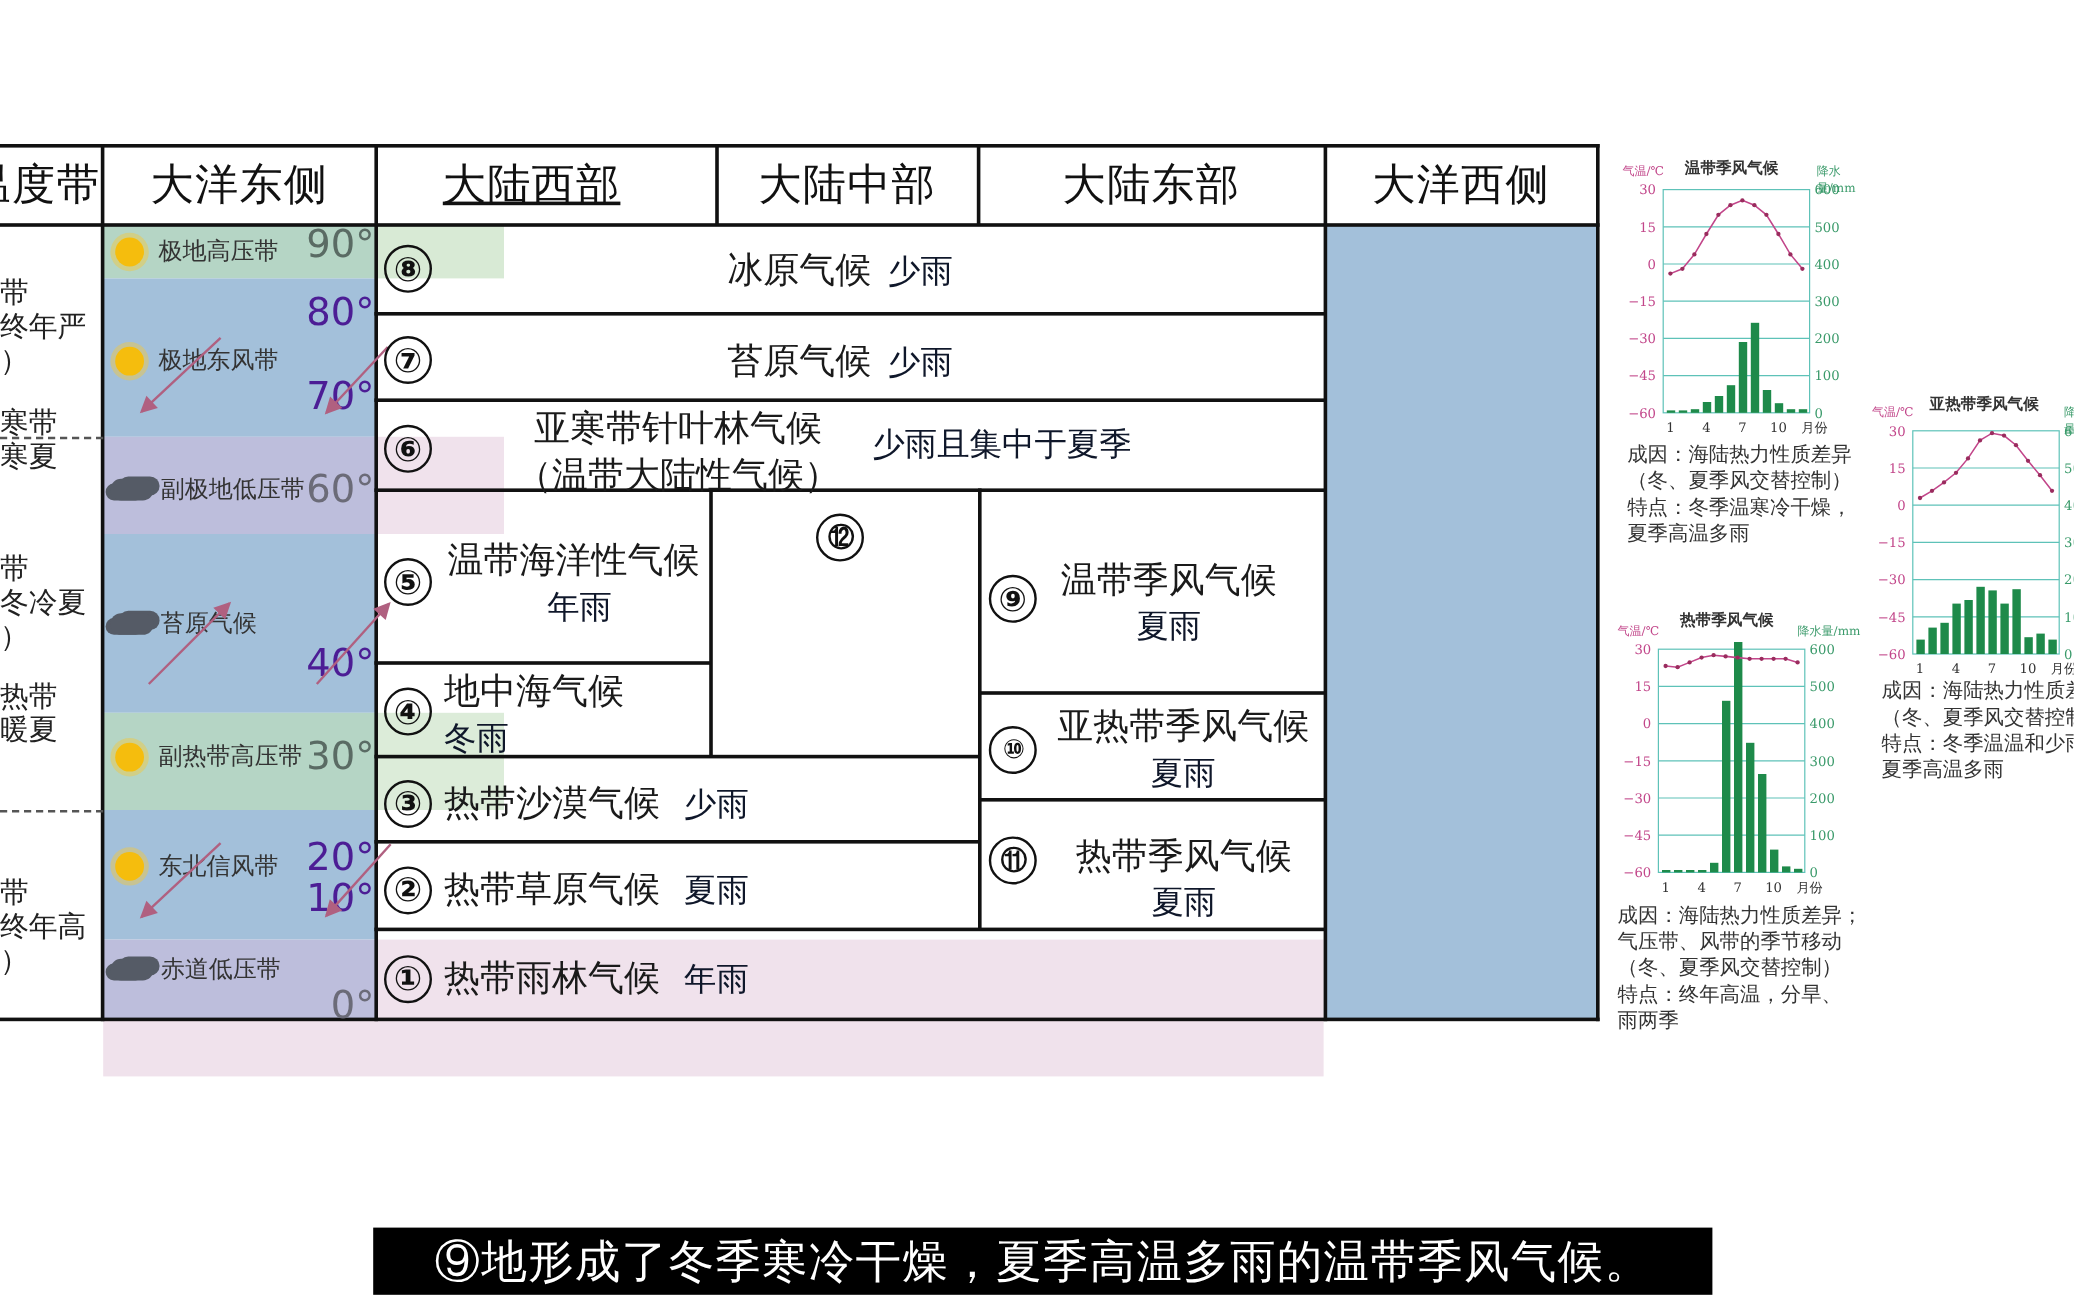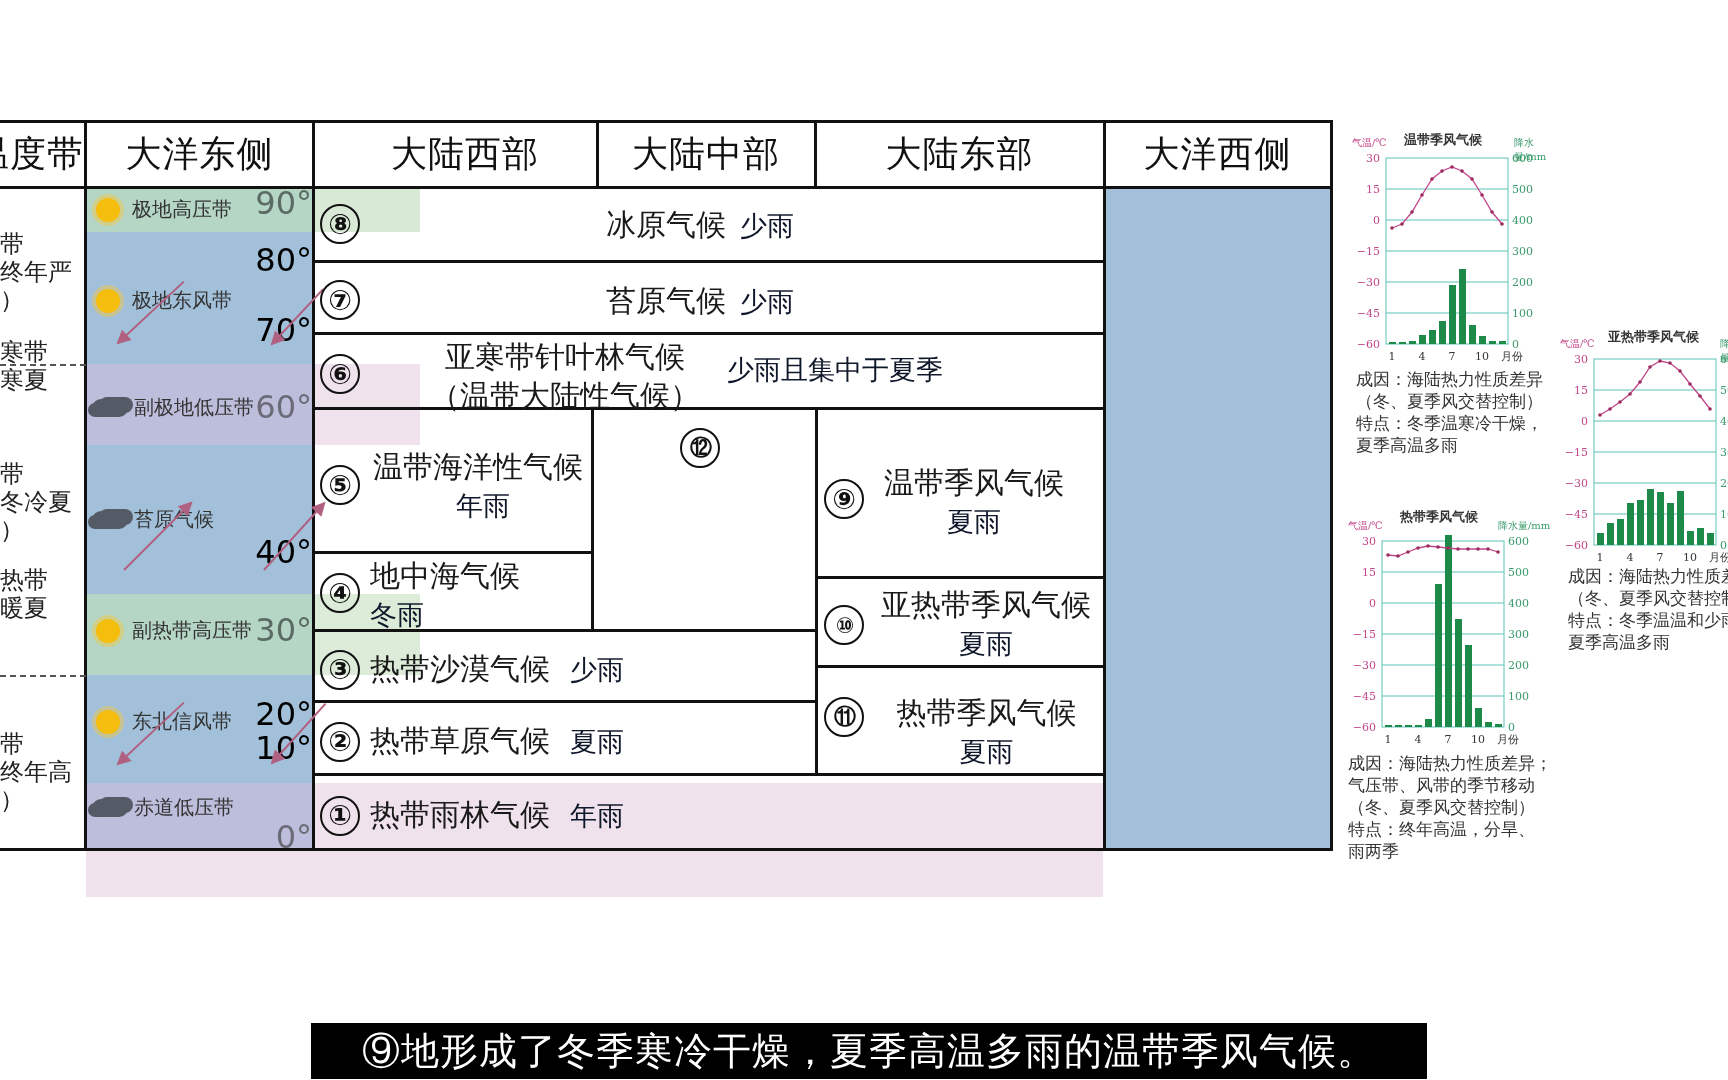--- a/index.html
+++ b/index.html
@@ -7,21 +7,21 @@
        font-family:"DejaVu Sans","Liberation Sans",sans-serif;color:#1a1a1a;}
   .abs{position:absolute;box-sizing:border-box;}
   .hline{position:absolute;height:3px;background:#111;}
   .vline{position:absolute;width:3px;background:#111;}
   .hdr{position:absolute;top:122px;height:64px;display:flex;align-items:center;justify-content:center;
        font-size:36px;color:#111;letter-spacing:1px;}
   .band{position:absolute;left:86px;width:227px;}
   .band-label{position:absolute;font-size:20px;color:#333;display:flex;align-items:center;gap:4px;font-family:"DejaVu Serif","Liberation Serif",serif;}
   .sun{width:24px;height:24px;border-radius:50%;background:#f5bd0d;box-shadow:0 0 0 4px rgba(245,200,60,0.45);display:inline-block;margin-right:8px;}
   .cloud{width:36px;height:18px;border-radius:10px;background:#555b66;display:inline-block;margin-right:2px;box-shadow:6px -3px 0 -1px #555b66,-6px 2px 0 -2px #555b66;}
-  .deg{position:absolute;right:0;font-size:32px;color:#000000;width:60px;text-align:right;}
+  .deg{position:absolute;right:0;font-size:32px;color:#4c1d95;width:60px;text-align:right;}
   .deg.gray{color:#5a6b64;}
   .deg.gray2{color:#6b6b78;}
   .zone{position:absolute;left:0;font-size:24px;color:#222;line-height:28px;}
   .num{display:inline-flex;align-items:center;justify-content:center;width:40px;height:40px;border:2.5px solid #111;
        border-radius:50%;font-size:28px;font-weight:bold;box-sizing:border-box;color:#111;margin-right:4px;flex:none;}
   .num.small{font-size:22px;letter-spacing:-2px;}
   .cname{font-size:30px;color:#1a1a1a;}
   .rain{font-size:27px;color:#0f172a;}
   .cell{position:absolute;display:flex;align-items:center;}
   .arrow{position:absolute;height:2px;background:#b06080;transform-origin:0 50%;}
@@ -77,21 +77,21 @@
   <div class="vline" style="left:591px;top:407px;height:224px;"></div>
   <div class="vline" style="left:815px;top:407px;height:368px;"></div>
 
   <div class="dash" style="top:364px;"></div>
   <div class="dash" style="top:675px;"></div>
 
   <div class="hdr" style="left:0;width:84px;justify-content:flex-end;overflow:hidden;">
       <span style="white-space:nowrap;">温度带</span>
     </div>
   <div class="hdr" style="left:86px;width:227px;">大洋东侧</div>
-  <div class="hdr" style="left:324px;width:282px;">大陆西部</div>
+  <div class="hdr" style="left:302px;width:282px;text-decoration:underline;">大陆西部</div>
   <div class="hdr" style="left:598px;width:216px;">大陆中部</div>
   <div class="hdr" style="left:816px;width:287px;">大陆东部</div>
   <div class="hdr" style="left:1105px;width:225px;">大洋西侧</div>
 
   <div class="abs" style="left:0;top:188px;width:84px;height:660px;overflow:hidden;">
     <div class="zone" style="top:42px;left:-24px;">
         <div>寒带</div>
         <div>（终年严寒）</div>
       </div>
     <div class="zone" style="top:150px;left:-48px;">

